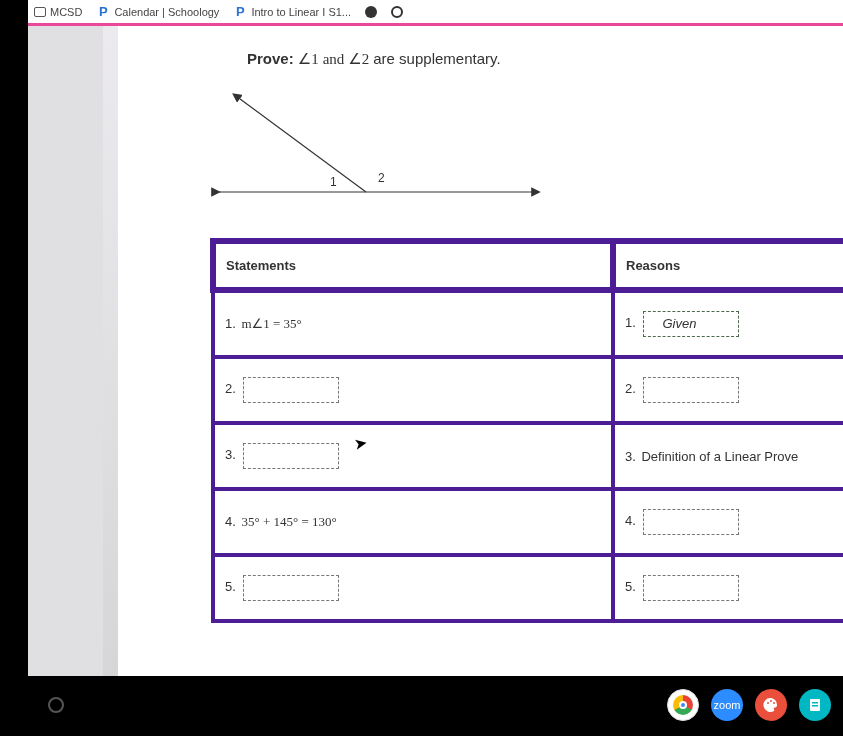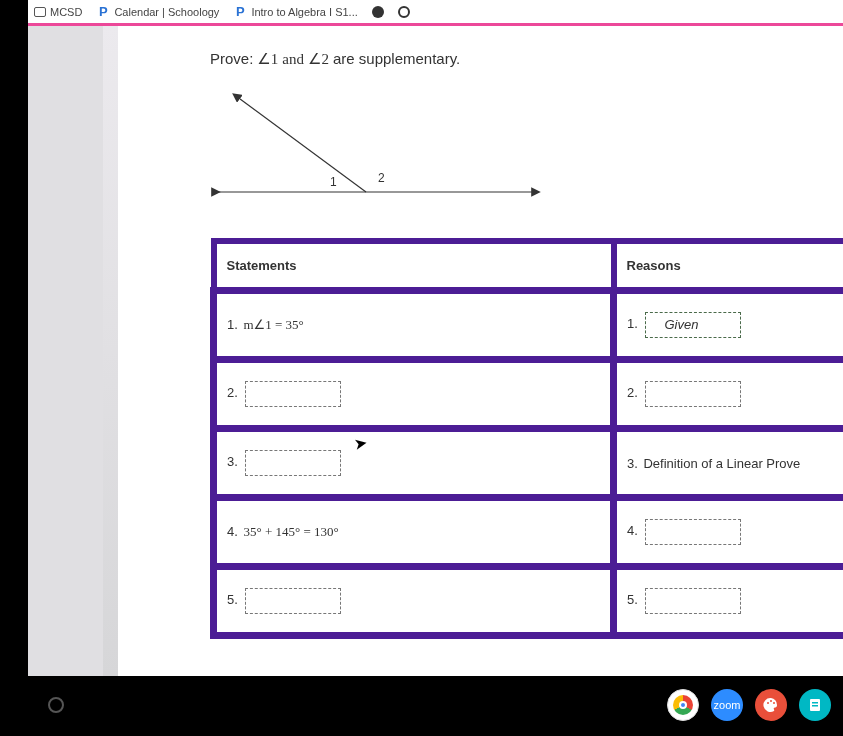--- a/index.html
+++ b/index.html
@@ -72,21 +72,21 @@
     padding: 24px 0 0 92px;
     color: #333;
   }
   .prove-line {
     font-size: 15px;
     margin-bottom: 12px;
     display: flex;
     align-items: baseline;
     gap: 4px;
   }
-  .prove-line .lbl { font-weight: normal; }
+  .prove-line .lbl { font-weight: bold; margin-left: 37px; }
   .italic { font-family: "Times New Roman", serif; }
   .angle { font-family: "Times New Roman", serif; }
 
   .diagram {
     width: 340px;
     height: 130px;
     margin: 6px 0 18px -4px;
   }
 
   table.proof {
@@ -97,21 +97,21 @@
   }
   table.proof th {
     text-align: left;
     font-weight: bold;
     padding: 14px 10px;
     border: 6px solid #4c1d95;
     background: #fff;
     font-size: 13px;
   }
   table.proof td {
-    border: 7px solid #4c1d95;
+    border: 4px solid #4c1d95;
     padding: 18px 10px;
     vertical-align: middle;
     height: 64px;
   }
   td.stmt-col { width: 400px; }
   .num { margin-right: 2px; }
   .drop-slot {
     display: inline-block;
     border: 1.5px dashed #777;
     min-width: 96px;
@@ -180,21 +180,21 @@
     <div class="bm-item">
       <span class="bm-icon square"></span>
       <span>MCSD</span>
     </div>
     <div class="bm-item">
       <span class="bm-icon p">P</span>
       <span>Calendar | Schoology</span>
     </div>
     <div class="bm-item">
       <span class="bm-icon p">P</span>
-      <span>Intro to Algebra I S1...</span>
+      <span>Intro to Linear I S1...</span>
     </div>
     <div class="bm-item">
       <span class="bm-icon circle"></span>
     </div>
     <div class="bm-item">
       <span class="bm-icon g"></span>
     </div>
   </div>
 
   <div class="page-scroll">

